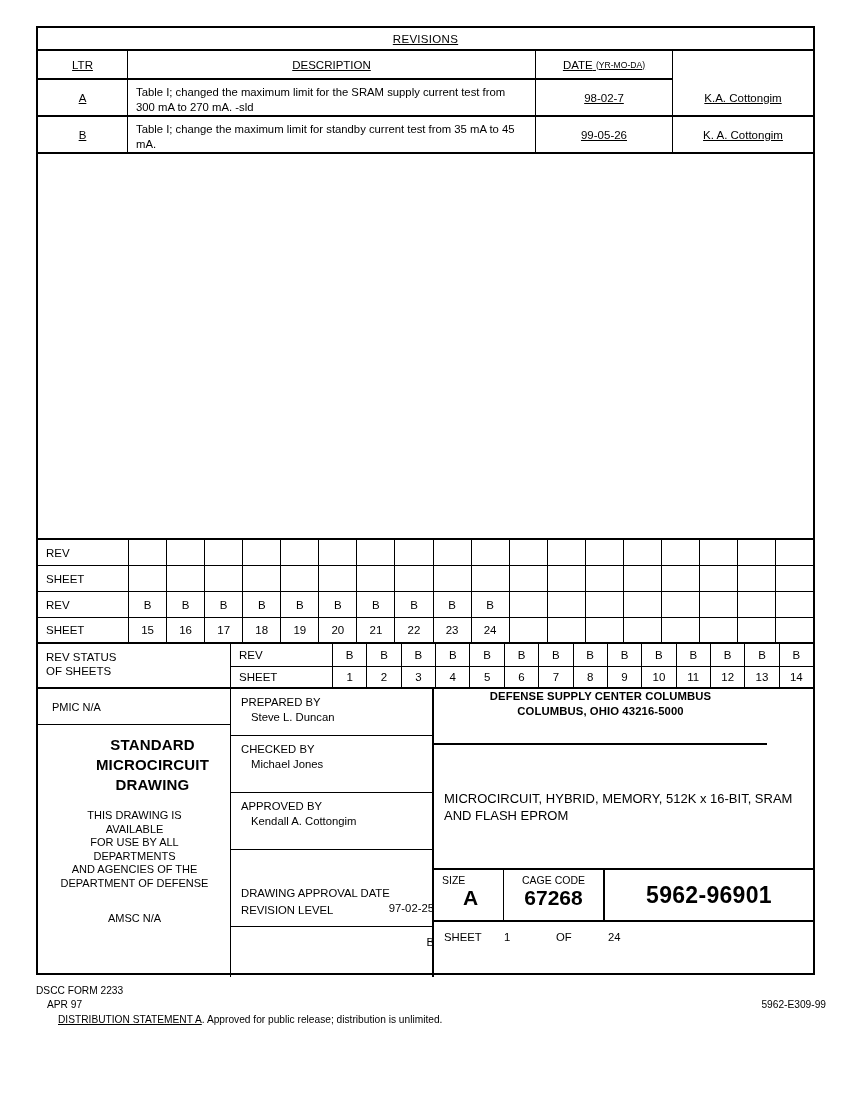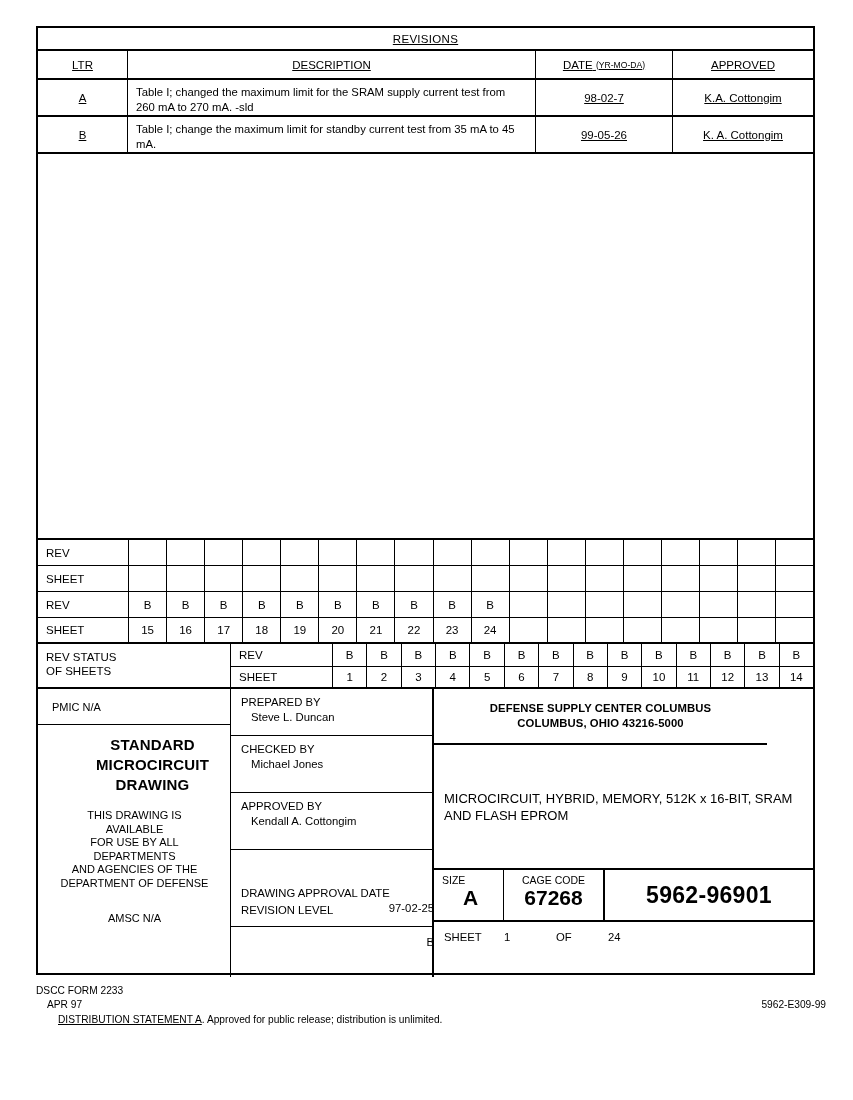--- a/index.html
+++ b/index.html
@@ -183,21 +183,21 @@
   .m3 { top: 104px; height: 57px; }
   .m4 { top: 161px; height: 47px; margin-top: 30px; }
   .m5 { top: 208px; height: 80px; border-bottom: none; }
   .m4 .val, .m5 .val { text-align: right; padding-left: 0; display:block; }
   .m5 .val { margin-top: 17px; }
 
   .dscc-hdr {
     left: 0; top: 0; width: 333px; height: 56px;
     border-bottom: 2px solid #000;
     display: flex; flex-direction: column;
-    align-items: center; justify-content: center;
+    align-items: center; justify-content: flex-start;
     font-size: 11.3px; font-weight: bold; line-height: 15px;
     letter-spacing: .1px;
   }
   .prod-title {
     left: 0; top: 56px; width: 379px; height: 125px;
     border-bottom: 2px solid #000;
     display: flex; align-items: center;
     padding: 0 10px;
     font-size: 13px; line-height: 17px;
     box-sizing: border-box;
@@ -252,27 +252,26 @@
     <div class="abs rev-title ctr">REVISIONS</div>
 
     <div class="abs rev-hdr-row" style="left:0;width:775px;">
       <div class="abs rev-cell c-ltr ctr" style="height:29px;">LTR</div>
       <div class="abs rev-cell c-desc ctr" style="height:29px;">DESCRIPTION</div>
       <div class="abs rev-cell c-date ctr" style="height:29px;">
         <span class="nowrap">DATE</span>
           <span>&nbsp;</span>
           <span class="date-sub">(YR-MO-DA)</span>
       </div>
-      <div class="abs rev-cell c-appr last ctr" style="height:29px;">APPROVED</div>
     </div>
 
     <div class="abs rev-row-a" style="left:0;width:775px;">
       <div class="abs rev-cell c-ltr ctr" style="height:37px;">A</div>
       <div class="abs rev-cell c-desc" style="height:37px;">
-        <span class="desc-text">Table I; changed the maximum limit for the SRAM supply current test from 260 mA to 270 mA. -sld</span>
+        <span class="desc-text">Table I; changed the maximum limit for the SRAM supply current test from 300 mA to 270 mA. -sld</span>
       </div>
       <div class="abs rev-cell c-date ctr" style="height:37px;">98-02-7</div>
       <div class="abs rev-cell c-appr last ctr" style="height:37px;">K.A. Cottongim</div>
     </div>
 
     <div class="abs rev-row-b" style="left:0;width:775px;">
       <div class="abs rev-cell c-ltr ctr" style="height:37px;">B</div>
       <div class="abs rev-cell c-desc" style="height:37px;">
         <span class="desc-text">Table I; change the maximum limit for standby current test from 35 mA to 45 mA.</span>
       </div>

